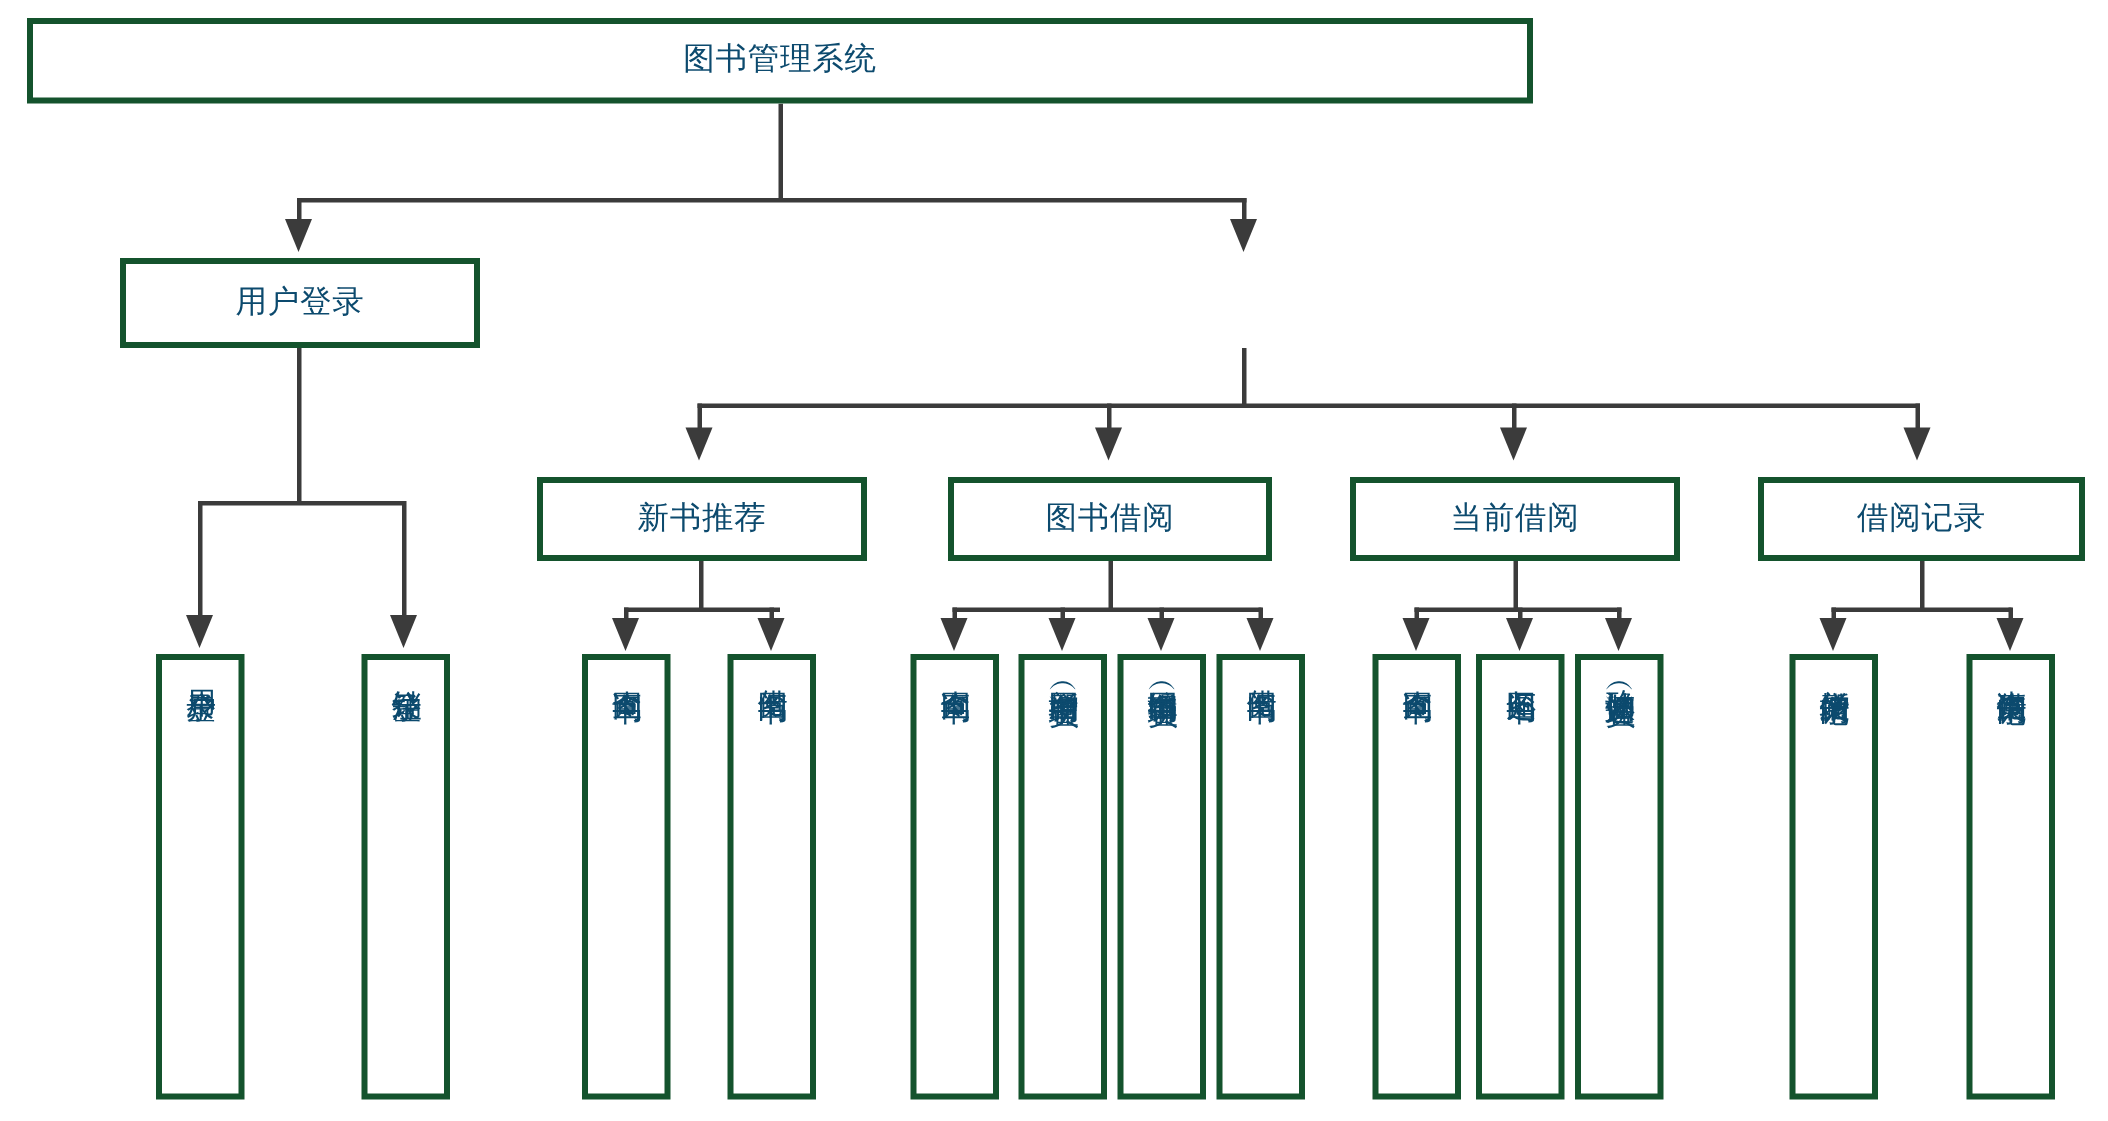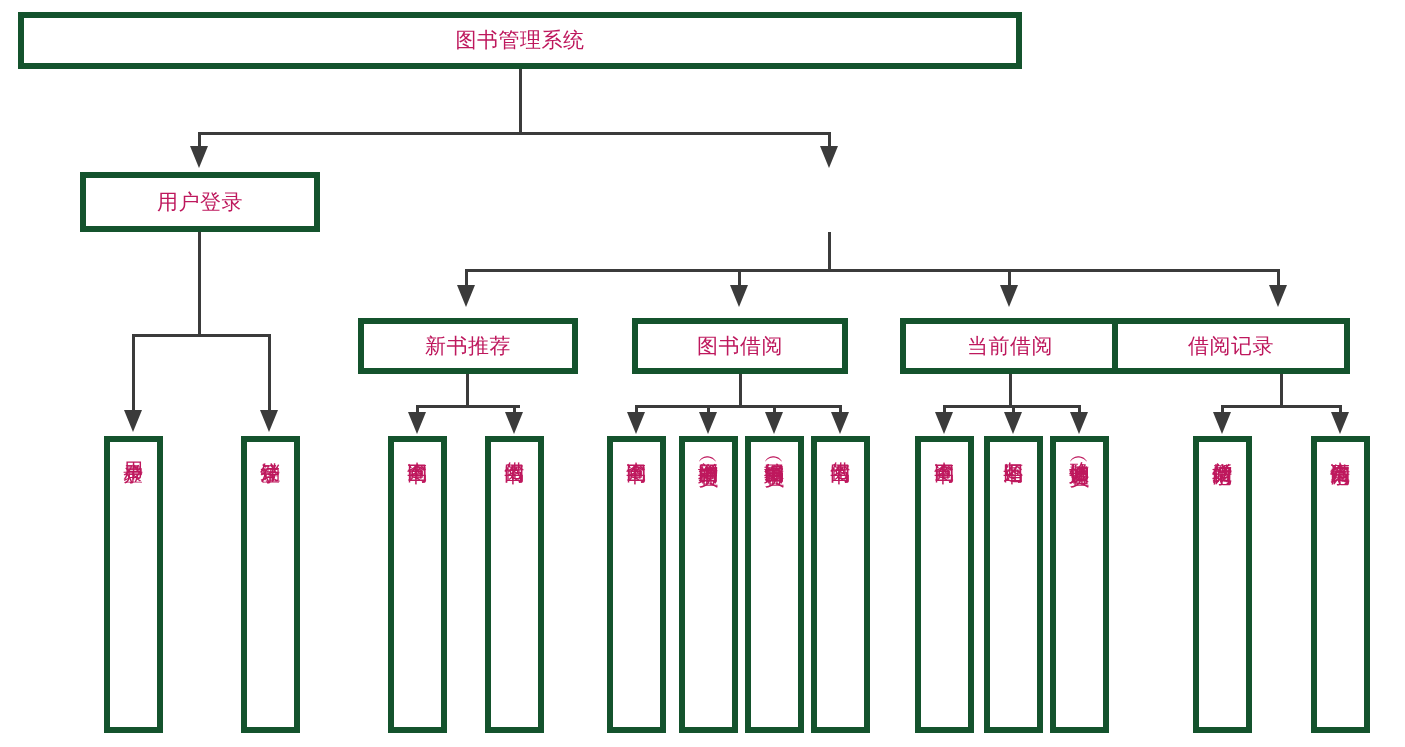--- a/index.html
+++ b/index.html
@@ -14,26 +14,26 @@
     position: relative;
     width: 1405px;
     height: 747px;
     background: #ffffff;
     overflow: hidden;
   }
   
   .node {
     position: absolute;
     box-sizing: border-box;
-    border: 6px solid #14532d;
+    border: 4px solid #14532d;
     background: #ffffff;
     display: flex;
     align-items: center;
     justify-content: center;
-    color: #be185d;
+    color: #0c4a6e;
     z-index: 3;
   }
   .node .label {
     font-size: 21px;
     line-height: 1.15;
     letter-spacing: 0.5px;
     white-space: nowrap;
   }
   
   .node.leaf {
@@ -126,21 +126,21 @@
 
   <div class="node" style="left:632px; top:318px; width:216px; height:56px;">
     <span class="label">图书借阅</span>
   </div>
   <div class="node" style="left:358px; top:318px; width:220px; height:56px;">
     <span class="label">新书推荐</span>
   </div>
   <div class="node" style="left:900px; top:318px; width:220px; height:56px;text-align:right;">
     <span class="label">当前借阅</span>
   </div>
-  <div class="node" style="left:1112px; top:318px; width:238px; height:56px;">
+  <div class="node" style="left:1172px; top:318px; width:218px; height:56px;">
     <span class="label">借阅记录</span>
   </div>
 
   <div class="vline" style="left:466px; top:374px; width:3px; height:34px;"></div>
   <div class="hline" style="left:416px; top:405px; width:104px; height:3px;"></div>
   <div class="vline" style="left:416px; top:405px; width:3px; height:10px;"></div>
   <div class="arrow" style="left:408px; top:412px;"></div>
   <div class="vline" style="left:513px; top:405px; width:3px; height:10px;"></div>
   <div class="arrow" style="left:505px; top:412px;"></div>
 

